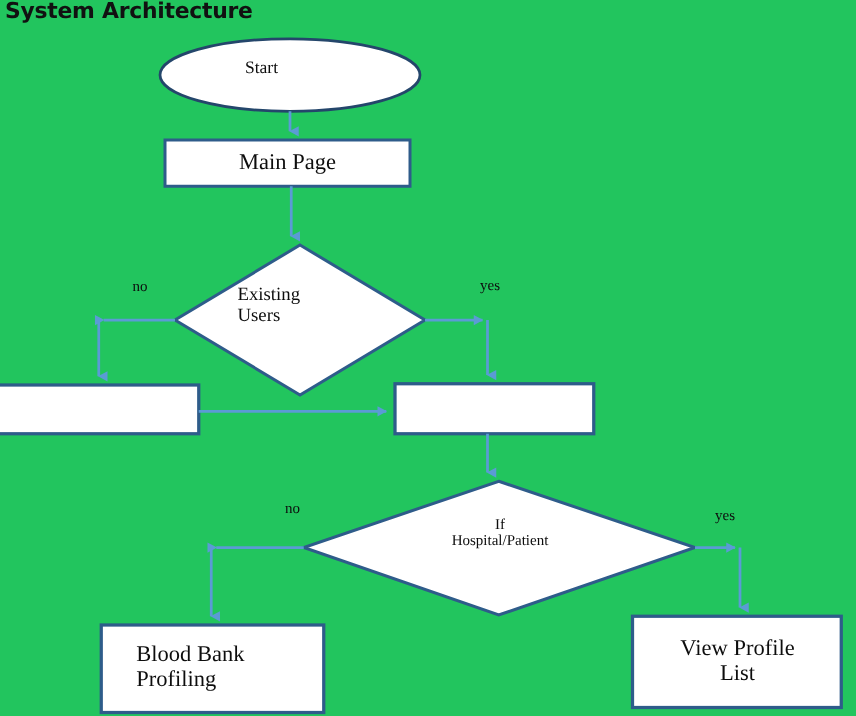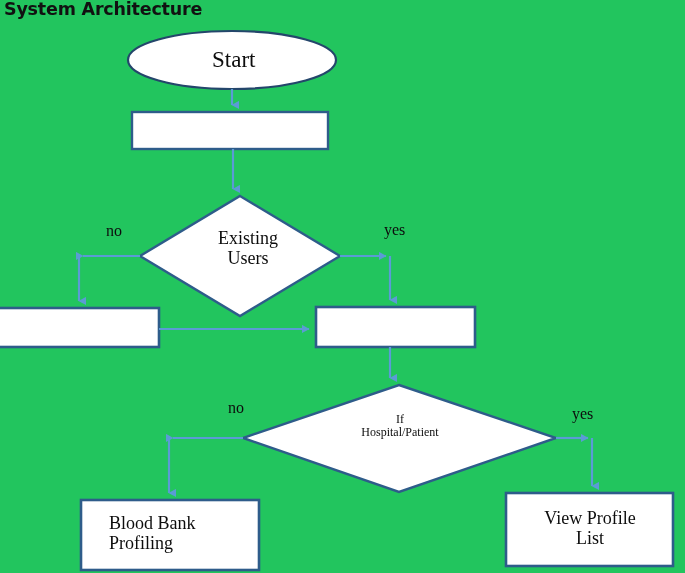--- a/index.html
+++ b/index.html
@@ -38,21 +38,21 @@
     font-family: "Liberation Serif", "DejaVu Serif", serif;
     color: #0d0d0d;
     text-align: center;
     line-height: 1.12;
     white-space: pre-line;
     pointer-events: none;
   }
   .edge-label {
     position: absolute;
     font-family: "Liberation Serif", "DejaVu Serif", serif;
-    font-size: 16px;
+    font-size: 12px;
     color: #0d0d0d;
     white-space: nowrap;
     pointer-events: none;
   }
   .hit {
     position: absolute;
     background: transparent;
   }
 </style>
 </head>
@@ -105,24 +105,25 @@
 
     <line x1="390" y1="347" x2="390" y2="378" stroke="#5B9BD5" stroke-width="2.2" marker-end="url(#arrowDown)"></line>
 
     <path d="M243,438 L173,438" fill="none" stroke="#5B9BD5" stroke-width="2.2" marker-end="url(#arrowLeft)"></path>
     <path d="M169,438 L169,493" fill="none" stroke="#5B9BD5" stroke-width="2.2" marker-end="url(#arrowDown)"></path>
 
     <path d="M556,438 L588,438" fill="none" stroke="#5B9BD5" stroke-width="2.2" marker-end="url(#arrowRight)"></path>
     <path d="M592,438 L592,486" fill="none" stroke="#5B9BD5" stroke-width="2.2" marker-end="url(#arrowDown)"></path>
   </svg>
 
-  <div class="node-label" style="left:212px; top:47px; width:110px; font-size:23px; text-align:left;">Start</div>
+  <div class="node-label" style="left:196px; top:47px; width:110px; font-size:14px; text-align:left;">Start</div>
 
+  <div class="node-label" style="left:132px; top:119px; width:196px; font-size:18px;">Main Page</div>
 
-  <div class="node-label" style="left:176px; top:228px; width:130px; font-size:18px; text-align:center; padding-left:14px; box-sizing:border-box;">Existing
+  <div class="node-label" style="left:176px; top:228px; width:130px; font-size:15px; text-align:left; padding-left:14px; box-sizing:border-box;">Existing
 Users</div>
 
 
 
   <div class="node-label" style="left:325px; top:413px; width:150px; font-size:12px;">If
 Hospital/Patient</div>
 
   <div class="node-label" style="left:514px; top:508px; width:152px; font-size:18px;">View Profile
 List</div>
 

